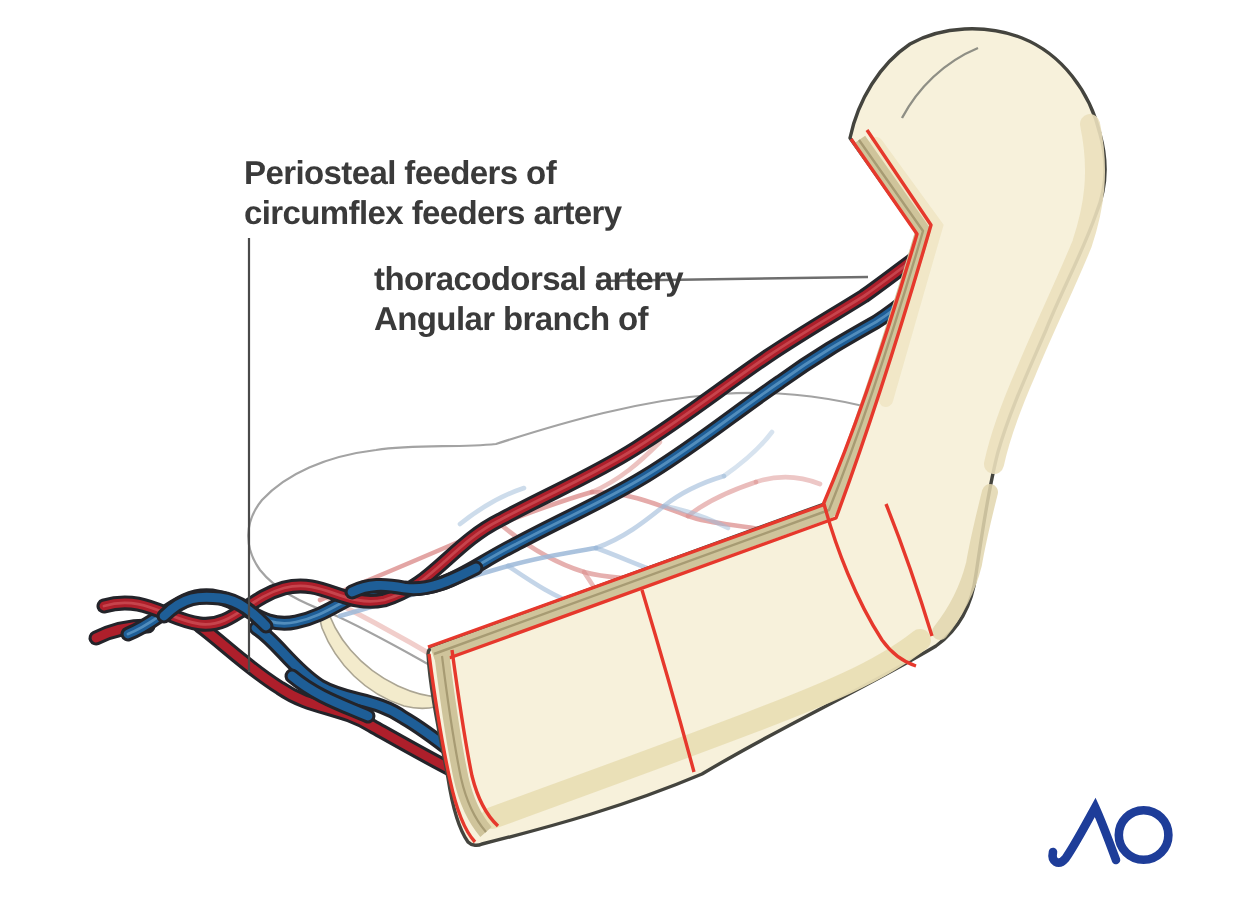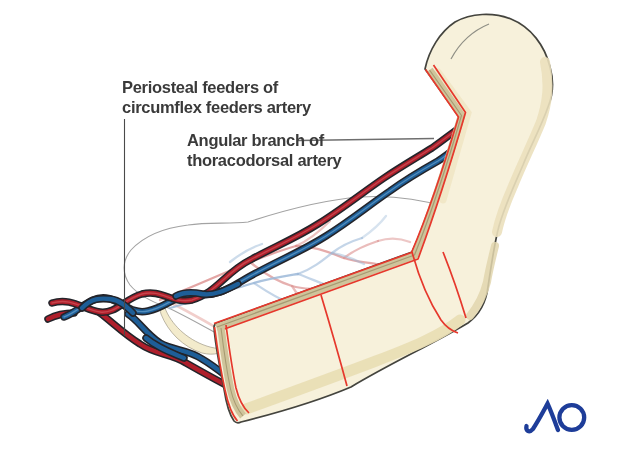--- a/index.html
+++ b/index.html
@@ -137,17 +137,17 @@
       <path d="M 526.5 426 C 525.5 430.5, 529 433.5, 532.8 429.2 C 538 421.5, 543 412, 547.6 403.6 C 551 411, 554.6 420.8, 558 430"></path>
       <circle cx="571.8" cy="417.5" r="12.4"></circle>
     </g>
   </svg>
 
   <div class="anat-label" style="left:122px;top:77px;">
     <span>Periosteal feeders of</span>
     <span>circumflex feeders artery</span>
   </div>
   <div class="anat-label" style="left:187px;top:130px;">
+    <span>thoracodorsal artery</span>
     <span>Angular branch of</span>
-    <span>thoracodorsal artery</span>
   </div>
 
 </div>
 
 </body></html>

